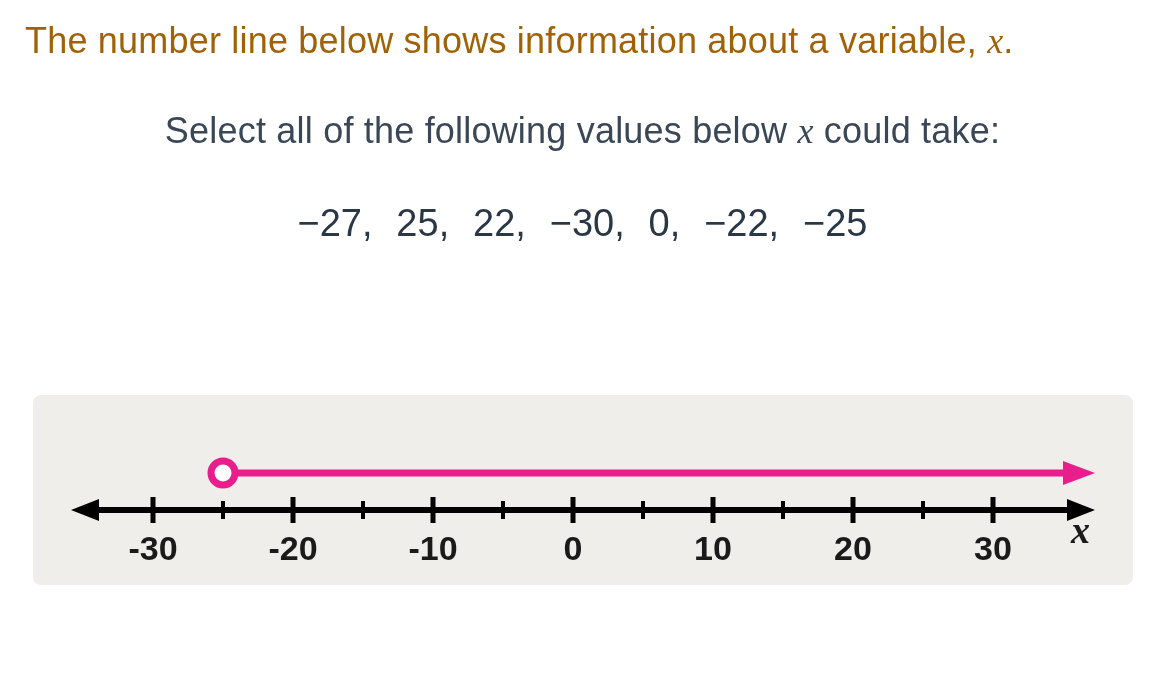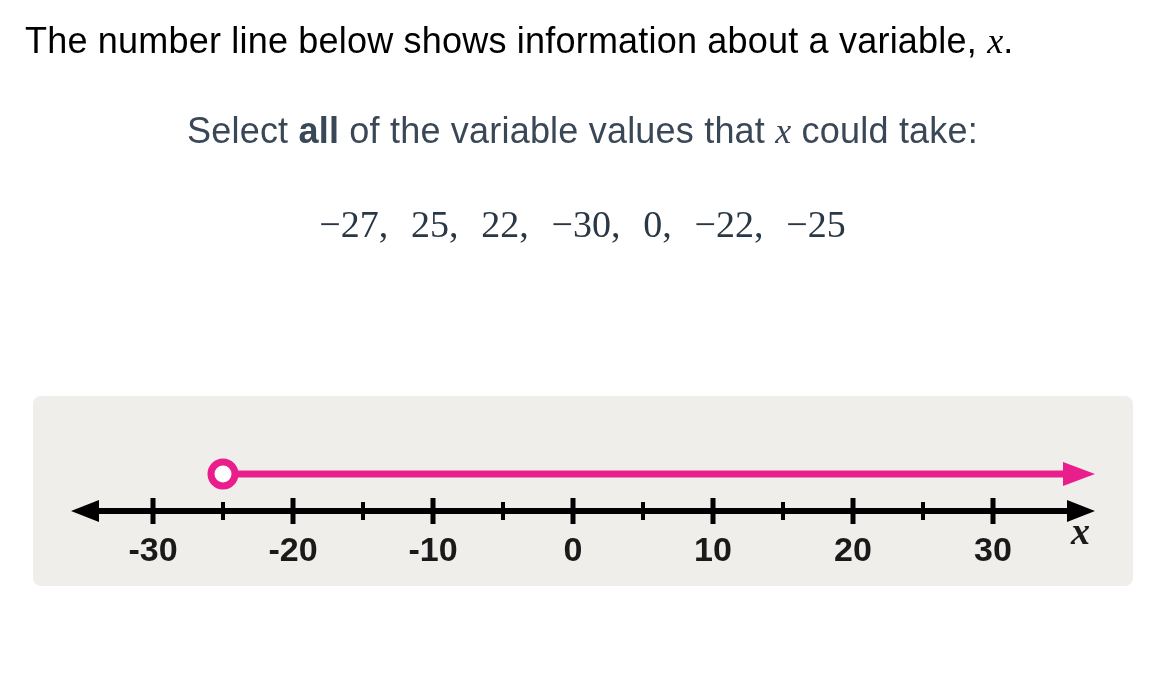--- a/index.html
+++ b/index.html
@@ -6,40 +6,40 @@
     body {
       width: 1165px;
       height: 694px;
       font-family: -apple-system, BlinkMacSystemFont, 'Segoe UI', Arial, sans-serif;
       background: #ffffff;
       color: #2a3745;
       padding: 20px 25px;
     }
     .line1 {
       font-size: 36px;
-      color: #000000;
+      color: #a16207;
       margin-bottom: 48px;
       letter-spacing: 0.2px;
     }
     .line2 {
       font-size: 36px;
       color: #3a4756;
       text-align: center;
       margin-bottom: 50px;
       letter-spacing: 0.2px;
     }
-    .bold { font-weight: 700; }
+    .bold { font-weight: 400; }
     .mathit {
       font-family: 'Times New Roman', 'Cambria Math', serif;
       font-style: italic;
     }
     .values {
       text-align: center;
       font-size: 38px;
-      font-family: Liberation Serif, serif;
+      font-family: Liberation Sans, sans-serif;
       color: #2a3745;
       margin-bottom: 150px;
       word-spacing: 0.35em;
     }
     .numberline-wrap {
       background: #efeeea;
       border-radius: 8px;
       padding: 30px 23px 20px 30px;
       position: relative;
       width: 1100px;
@@ -63,21 +63,21 @@
     }
   </style>
 </head>
 <body>
 
 <p class="line1">
   <span>The number line below shows information about a variable, </span><span class="mathit">x</span><span>.</span>
 </p>
 
 <p class="line2">
-  <span>Select </span><span class="bold">all</span><span> of the variable values that </span><span class="mathit">x</span><span> could take:</span>
+  <span>Select </span><span class="bold">all</span><span> of the following values below </span><span class="mathit">x</span><span> could take:</span>
 </p>
 
 <p class="values">−27,   25,   22,  −30,   0,  −22,  −25</p>
 
 <div class="numberline-wrap">
   <svg class="numberline" width="1040" height="150" viewBox="0 0 1040 150">
 
     <line x1="30" y1="85" x2="1010" y2="85" stroke="#000" stroke-width="6"></line>
 
     <polygon points="8,85 36,74 36,96" fill="#000"></polygon>

